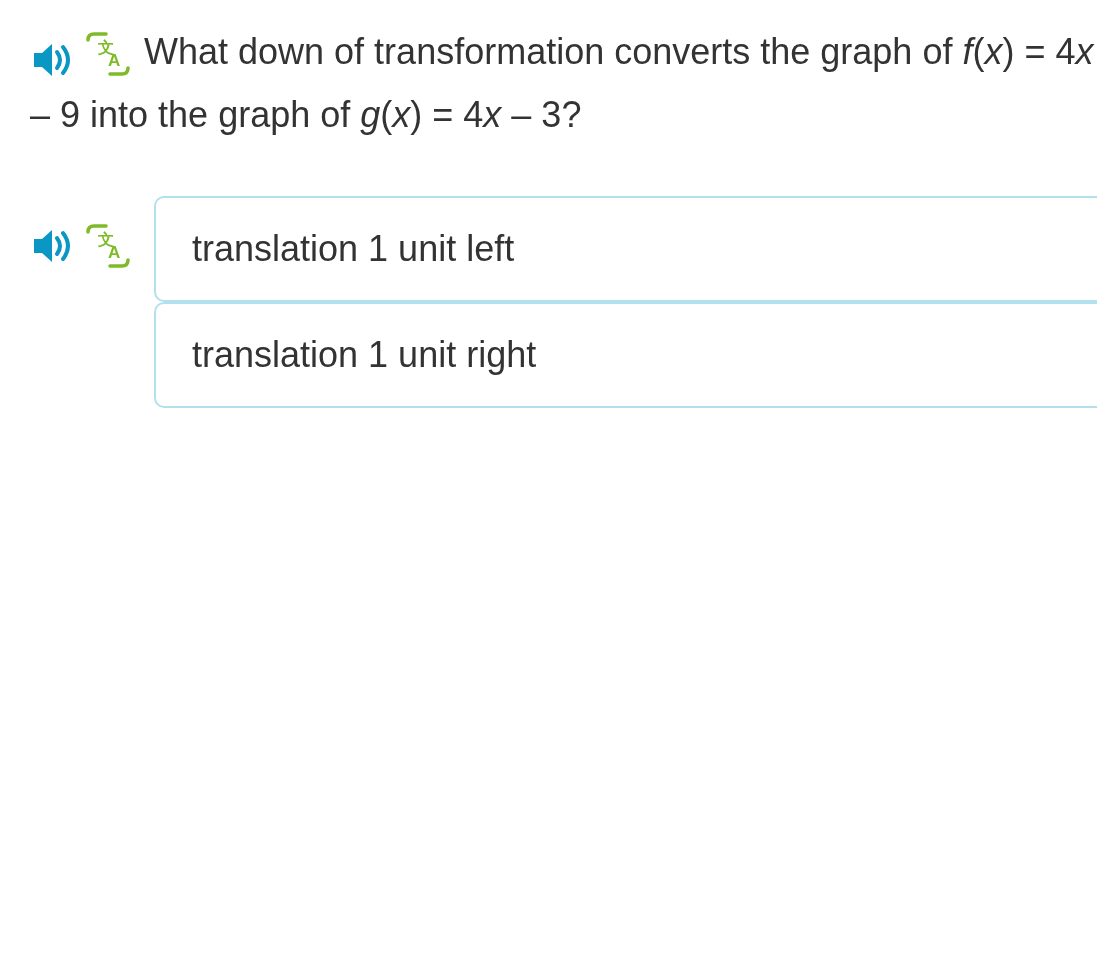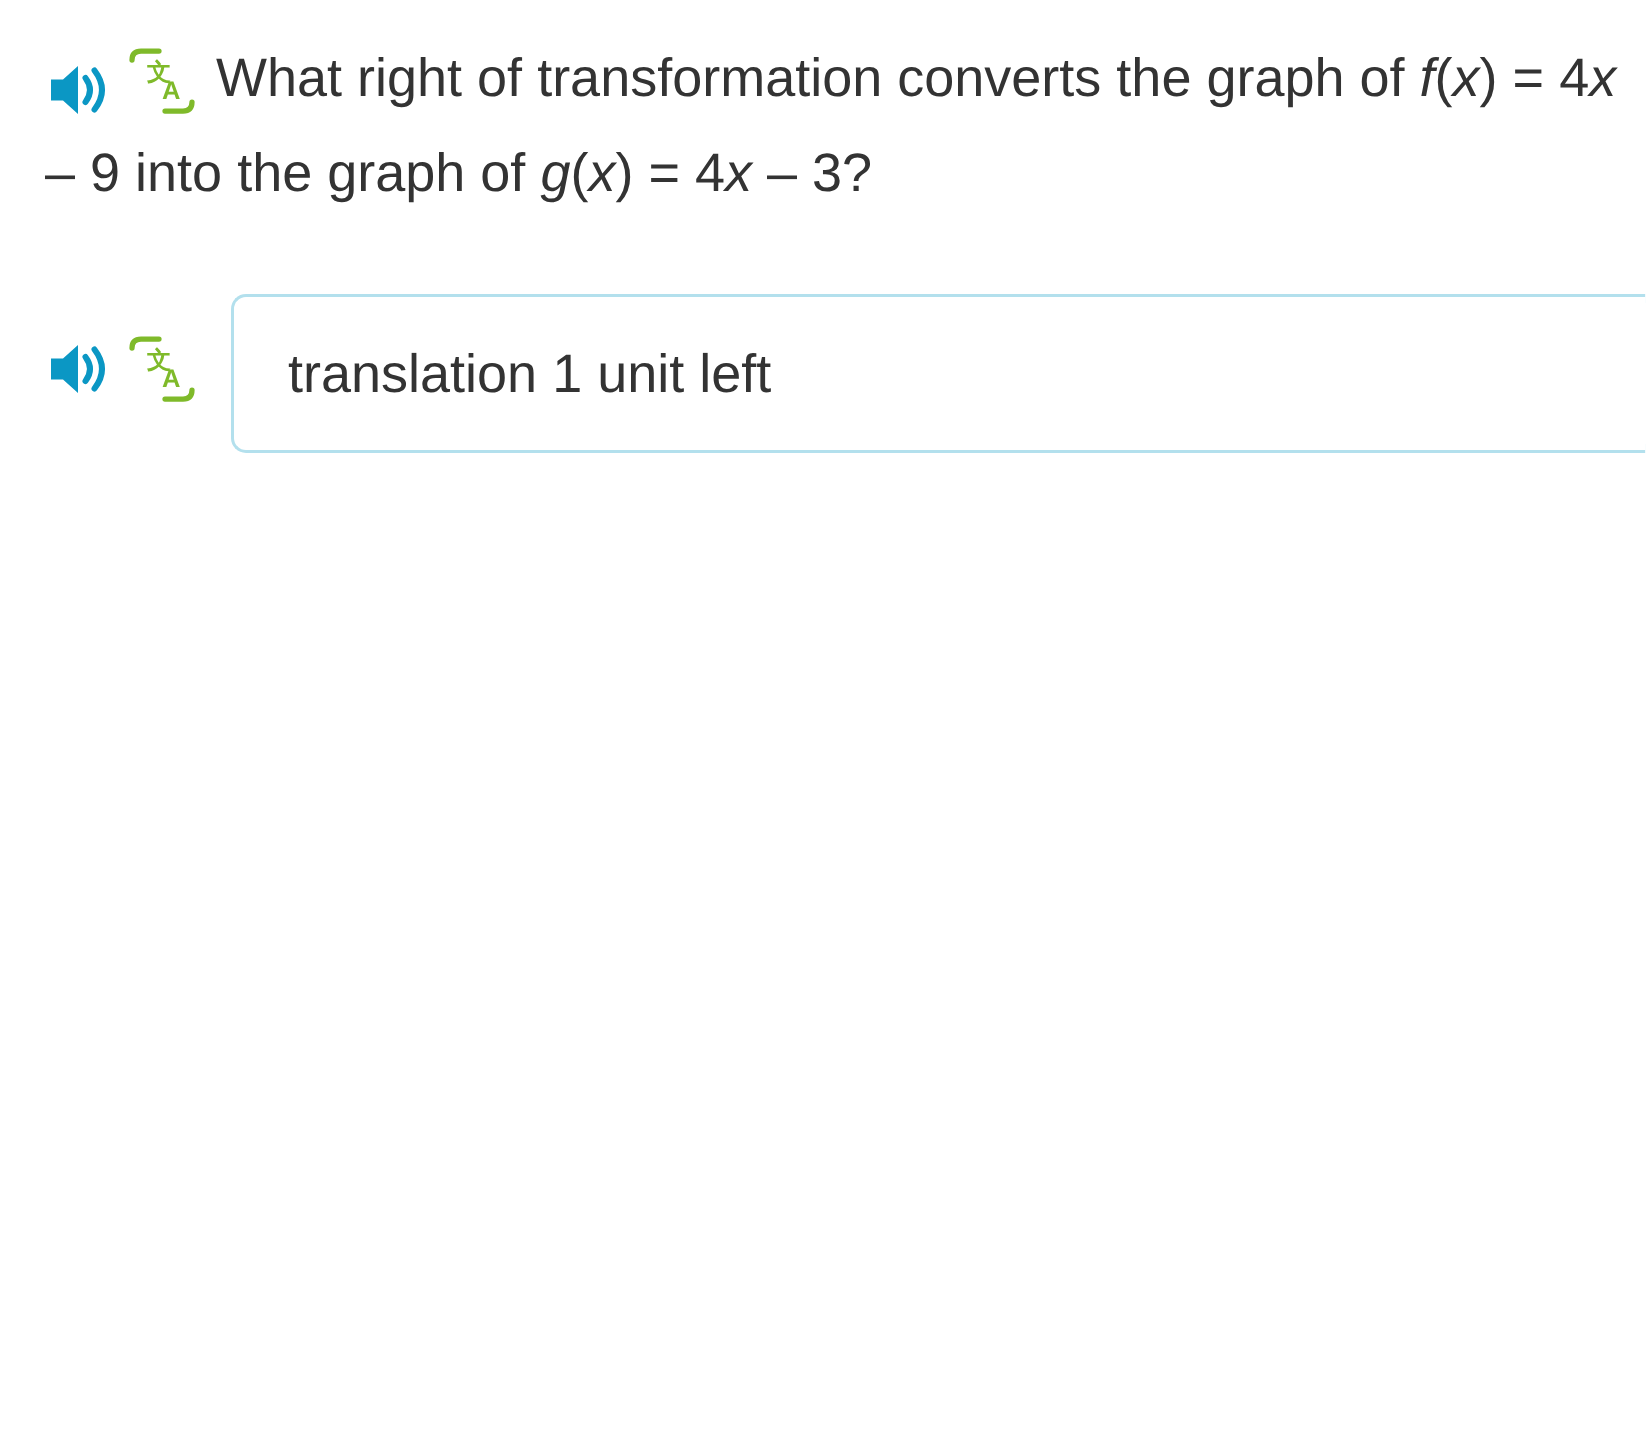--- a/index.html
+++ b/index.html
@@ -81,21 +81,21 @@
       </svg>
     </span>
     <span class="translate-icon">
       <svg viewBox="0 0 44 44" width="44" height="44">
         <path d="M 2 8 Q 2 2 8 2 L 20 2" stroke="#7fba2a" stroke-width="3.5" fill="none" stroke-linecap="round"></path>
         <path d="M 42 36 Q 42 42 36 42 L 24 42" stroke="#7fba2a" stroke-width="3.5" fill="none" stroke-linecap="round"></path>
         <text x="12" y="21" font-size="16" fill="#7fba2a" font-family="Arial" font-weight="600">文</text>
         <text x="22" y="34" font-size="17" fill="#7fba2a" font-family="Arial" font-weight="600">A</text>
       </svg>
     </span>
-  </span><span><span>What right of transformation converts the graph of </span><span class="math-i">f</span><span>(</span><span class="math-i">x</span><span>) = 4</span><span class="math-i">x</span><span> – 9 into the graph of </span><span class="math-i">g</span><span>(</span><span class="math-i">x</span><span>) = 4</span><span class="math-i">x</span><span> – 3?</span></span>
+  </span><span><span>What down of transformation converts the graph of </span><span class="math-i">f</span><span>(</span><span class="math-i">x</span><span>) = 4</span><span class="math-i">x</span><span> – 9 into the graph of </span><span class="math-i">g</span><span>(</span><span class="math-i">x</span><span>) = 4</span><span class="math-i">x</span><span> – 3?</span></span>
 </div>
 
 <div class="answers-row">
   <div class="answers-icons">
     <span class="speaker-icon">
       <svg viewBox="0 0 46 38" width="46" height="38">
         <path d="M 4 12 L 12 12 L 22 3 L 22 35 L 12 26 L 4 26 Z" fill="#0b97c4"></path>
         <path d="M 27 11 Q 33 19 27 27" stroke="#0b97c4" stroke-width="4" fill="none" stroke-linecap="round"></path>
         <path d="M 33 6 Q 43 19 33 32" stroke="#0b97c4" stroke-width="4" fill="none" stroke-linecap="round"></path>
       </svg>
@@ -104,14 +104,15 @@
       <svg viewBox="0 0 44 44" width="44" height="44">
         <path d="M 2 8 Q 2 2 8 2 L 20 2" stroke="#7fba2a" stroke-width="3.5" fill="none" stroke-linecap="round"></path>
         <path d="M 42 36 Q 42 42 36 42 L 24 42" stroke="#7fba2a" stroke-width="3.5" fill="none" stroke-linecap="round"></path>
         <text x="12" y="21" font-size="16" fill="#7fba2a" font-family="Arial" font-weight="600">文</text>
         <text x="22" y="34" font-size="17" fill="#7fba2a" font-family="Arial" font-weight="600">A</text>
       </svg>
     </span>
   </div>
   <div class="answers-list">
     <div class="answer-option">translation 1 unit left</div>
+    <div class="answer-option">translation 1 unit right</div>
   </div>
 </div>
 
 </body></html>

